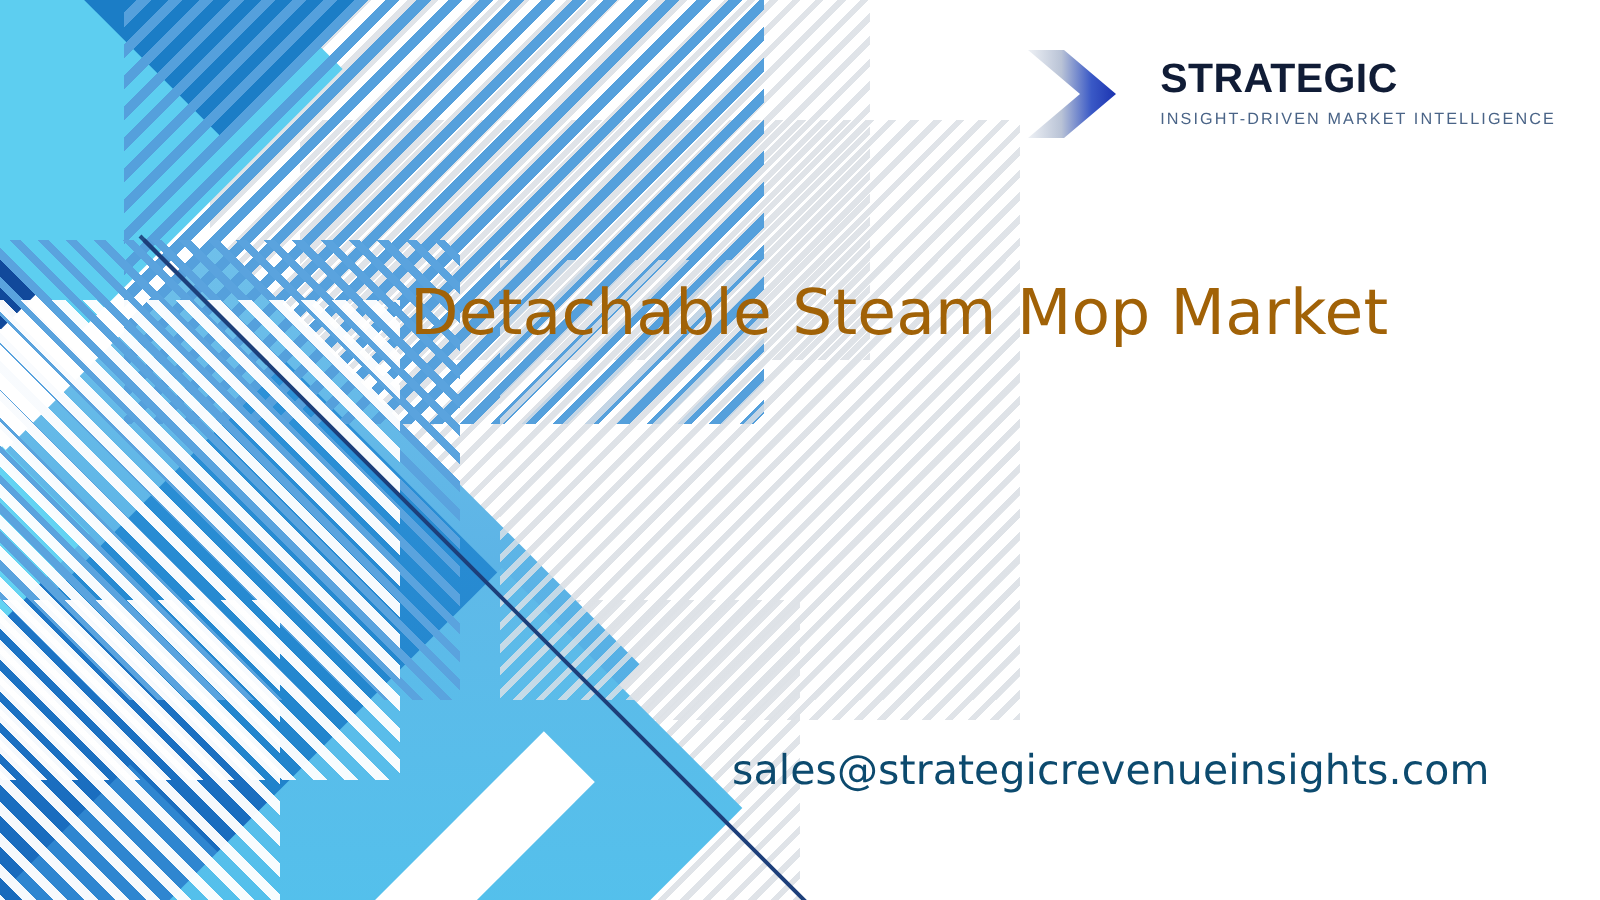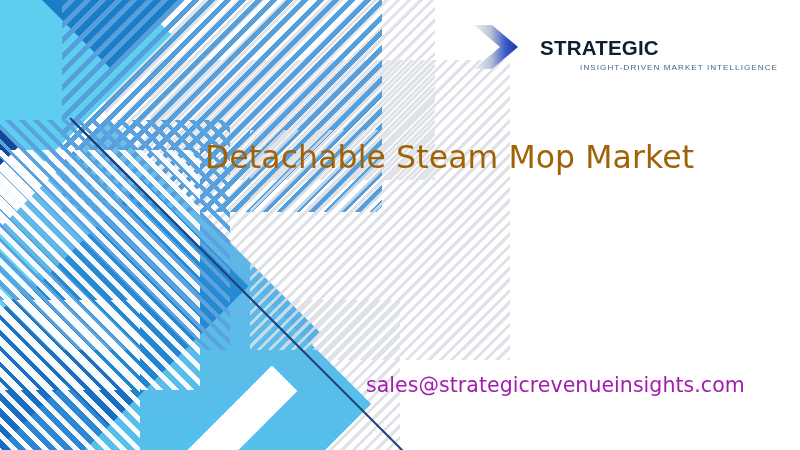--- a/index.html
+++ b/index.html
@@ -69,63 +69,62 @@
     position:absolute;
     height:2px;
     background:#1d3f7a;
     transform-origin:left center;
   }
 
   
   #logo{
     position:absolute;
     right:22px;top:22px;
-    display:flex;align-items:flex-end;gap:20px;
+    display:flex;align-items:center;gap:20px;
   }
   #logo-mark{width:48px;height:50px;display:block;}
   #logo-text{display:flex;flex-direction:column;line-height:1;}
   .logo-line{
     font-family:"Liberation Sans", sans-serif;
     font-weight:700;
     font-size:20.5px;
     letter-spacing:0.2px;
     color:#101c36;
     white-space:nowrap;
   }
   .logo-line + .logo-line{margin-top:1px;}
   #logo-tag{
     margin-top:5px;
     font-family:"Liberation Sans", sans-serif;
     font-size:8.1px;
     font-weight:400;
     letter-spacing:1.05px;
     color:#4a6487;
     white-space:nowrap;
-    margin-left:40px;
   }
 
   
   #title{
     position:absolute;
     left:205px;top:139px;
     width:560px;
     font-family:"DejaVu Sans", sans-serif;
     font-weight:400;
     font-size:31.5px;
     color:#a16207;
     letter-spacing:0.1px;
     white-space:nowrap;
   }
   #email{
     position:absolute;
     left:366px;top:373px;
     font-family:"DejaVu Sans", sans-serif;
     font-weight:400;
     font-size:20.5px;
-    color:#a21caf;
+    color:#0c4a6e;
     letter-spacing:0.05px;
     white-space:nowrap;
   }
 </style>
 </head>
 <body>
 
 <div id="slide">
 
   <div id="art">

